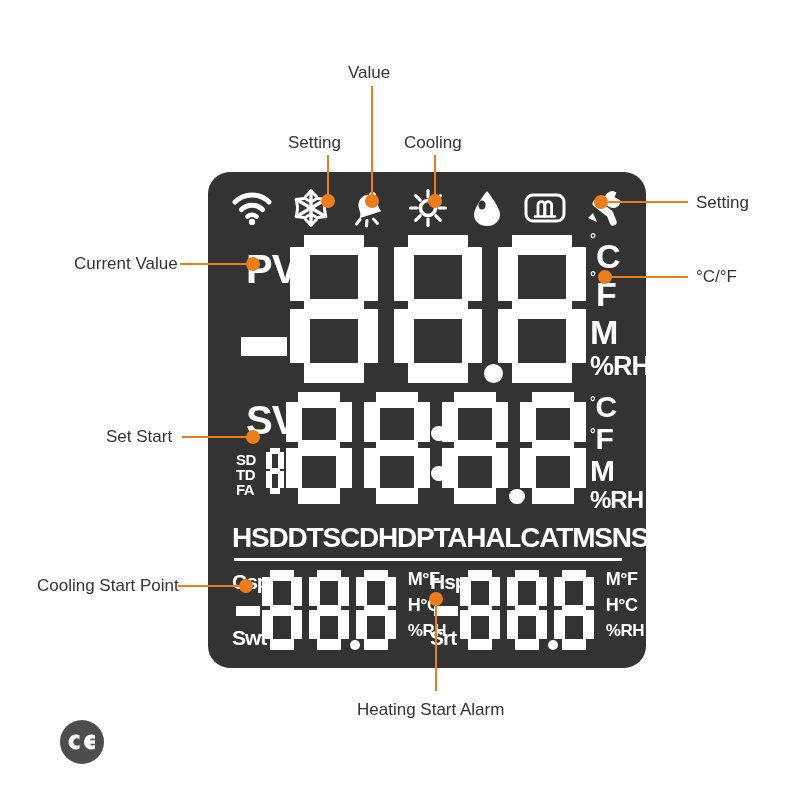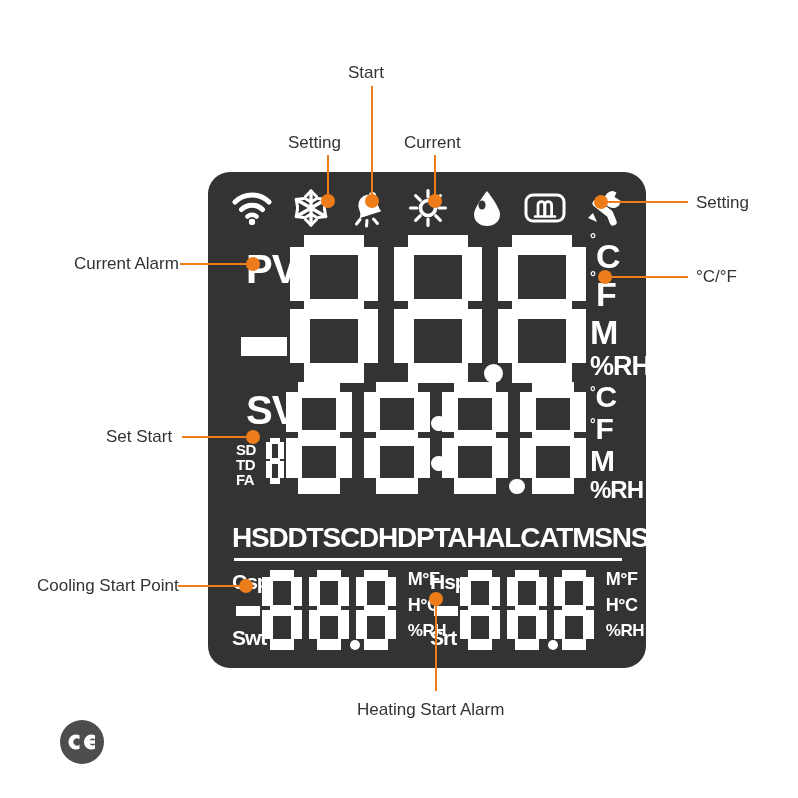--- a/index.html
+++ b/index.html
@@ -32,21 +32,21 @@
   
   .unit-stack{
     position:absolute;color:#fff;font-weight:bold;line-height:1;
     display:flex;flex-direction:column;
   }
   #pv-units{left:382px;top:12px;font-size:0;}
   #pv-units .u{font-size:34px;font-weight:bold;color:#fff;margin-bottom:4px;position:relative;}
   #pv-units .deg{font-size:15px;vertical-align:super;position:relative;top:-12px;}
   #pv-units .u.rh{font-size:27px;letter-spacing:-1px;}
   
-  #sv-row{position:absolute;left:0;top:204px;width:438px;height:128px;}
+  #sv-row{position:absolute;left:0;top:214px;width:438px;height:128px;}
   #sv-side{position:absolute;left:28px;top:66px;color:#fff;font-weight:bold;font-size:15px;line-height:15px;letter-spacing:-0.5px;}
   #sv-digits{position:absolute;left:78px;top:6px;display:flex;align-items:flex-start;}
   #sv-units{position:absolute;left:382px;top:6px;}
   #sv-units .u{font-size:30px;font-weight:bold;color:#fff;margin-bottom:2px;}
   #sv-units .deg{font-size:14px;position:relative;top:-10px;}
   #sv-units .u.rh{font-size:24px;letter-spacing:-1px;}
   
   #alpha-strip{
     position:absolute;left:24px;top:350px;width:392px;height:34px;
     color:#fff;font-weight:bold;font-size:28px;letter-spacing:-1.2px;
@@ -239,33 +239,33 @@
         <div class="u rh">%RH</div>
       </div>
     </div>
   </div>
 </div>
 
 <div class="callout-label" style="left:288px;top:133px;">Setting</div>
 <div class="lead-line" style="left:327px;top:155px;width:2px;height:46px;"></div>
 <div class="lead-dot" style="left:321px;top:194px;"></div>
 
-<div class="callout-label" style="left:348px;top:63px;">Start</div>
+<div class="callout-label" style="left:348px;top:63px;">Value</div>
 <div class="lead-line" style="left:371px;top:86px;width:2px;height:115px;"></div>
 <div class="lead-dot" style="left:365px;top:194px;"></div>
 
-<div class="callout-label" style="left:404px;top:133px;">Current</div>
+<div class="callout-label" style="left:404px;top:133px;">Cooling</div>
 <div class="lead-line" style="left:434px;top:155px;width:2px;height:46px;"></div>
 <div class="lead-dot" style="left:428px;top:194px;"></div>
 
 <div class="callout-label" style="left:696px;top:193px;">Setting</div>
 <div class="lead-line" style="left:600px;top:201px;width:88px;height:2px;"></div>
 <div class="lead-dot" style="left:594px;top:195px;"></div>
 
-<div class="callout-label" style="left:74px;top:254px;">Current Alarm</div>
+<div class="callout-label" style="left:74px;top:254px;">Current Value</div>
 <div class="lead-line" style="left:180px;top:263px;width:70px;height:2px;"></div>
 <div class="lead-dot" style="left:246px;top:257px;"></div>
 
 <div class="callout-label" style="left:696px;top:267px;">°C/°F</div>
 <div class="lead-line" style="left:604px;top:276px;width:84px;height:2px;"></div>
 <div class="lead-dot" style="left:598px;top:270px;"></div>
 
 <div class="callout-label" style="left:106px;top:427px;">Set Start</div>
 <div class="lead-line" style="left:182px;top:436px;width:68px;height:2px;"></div>
 <div class="lead-dot" style="left:246px;top:430px;"></div>

